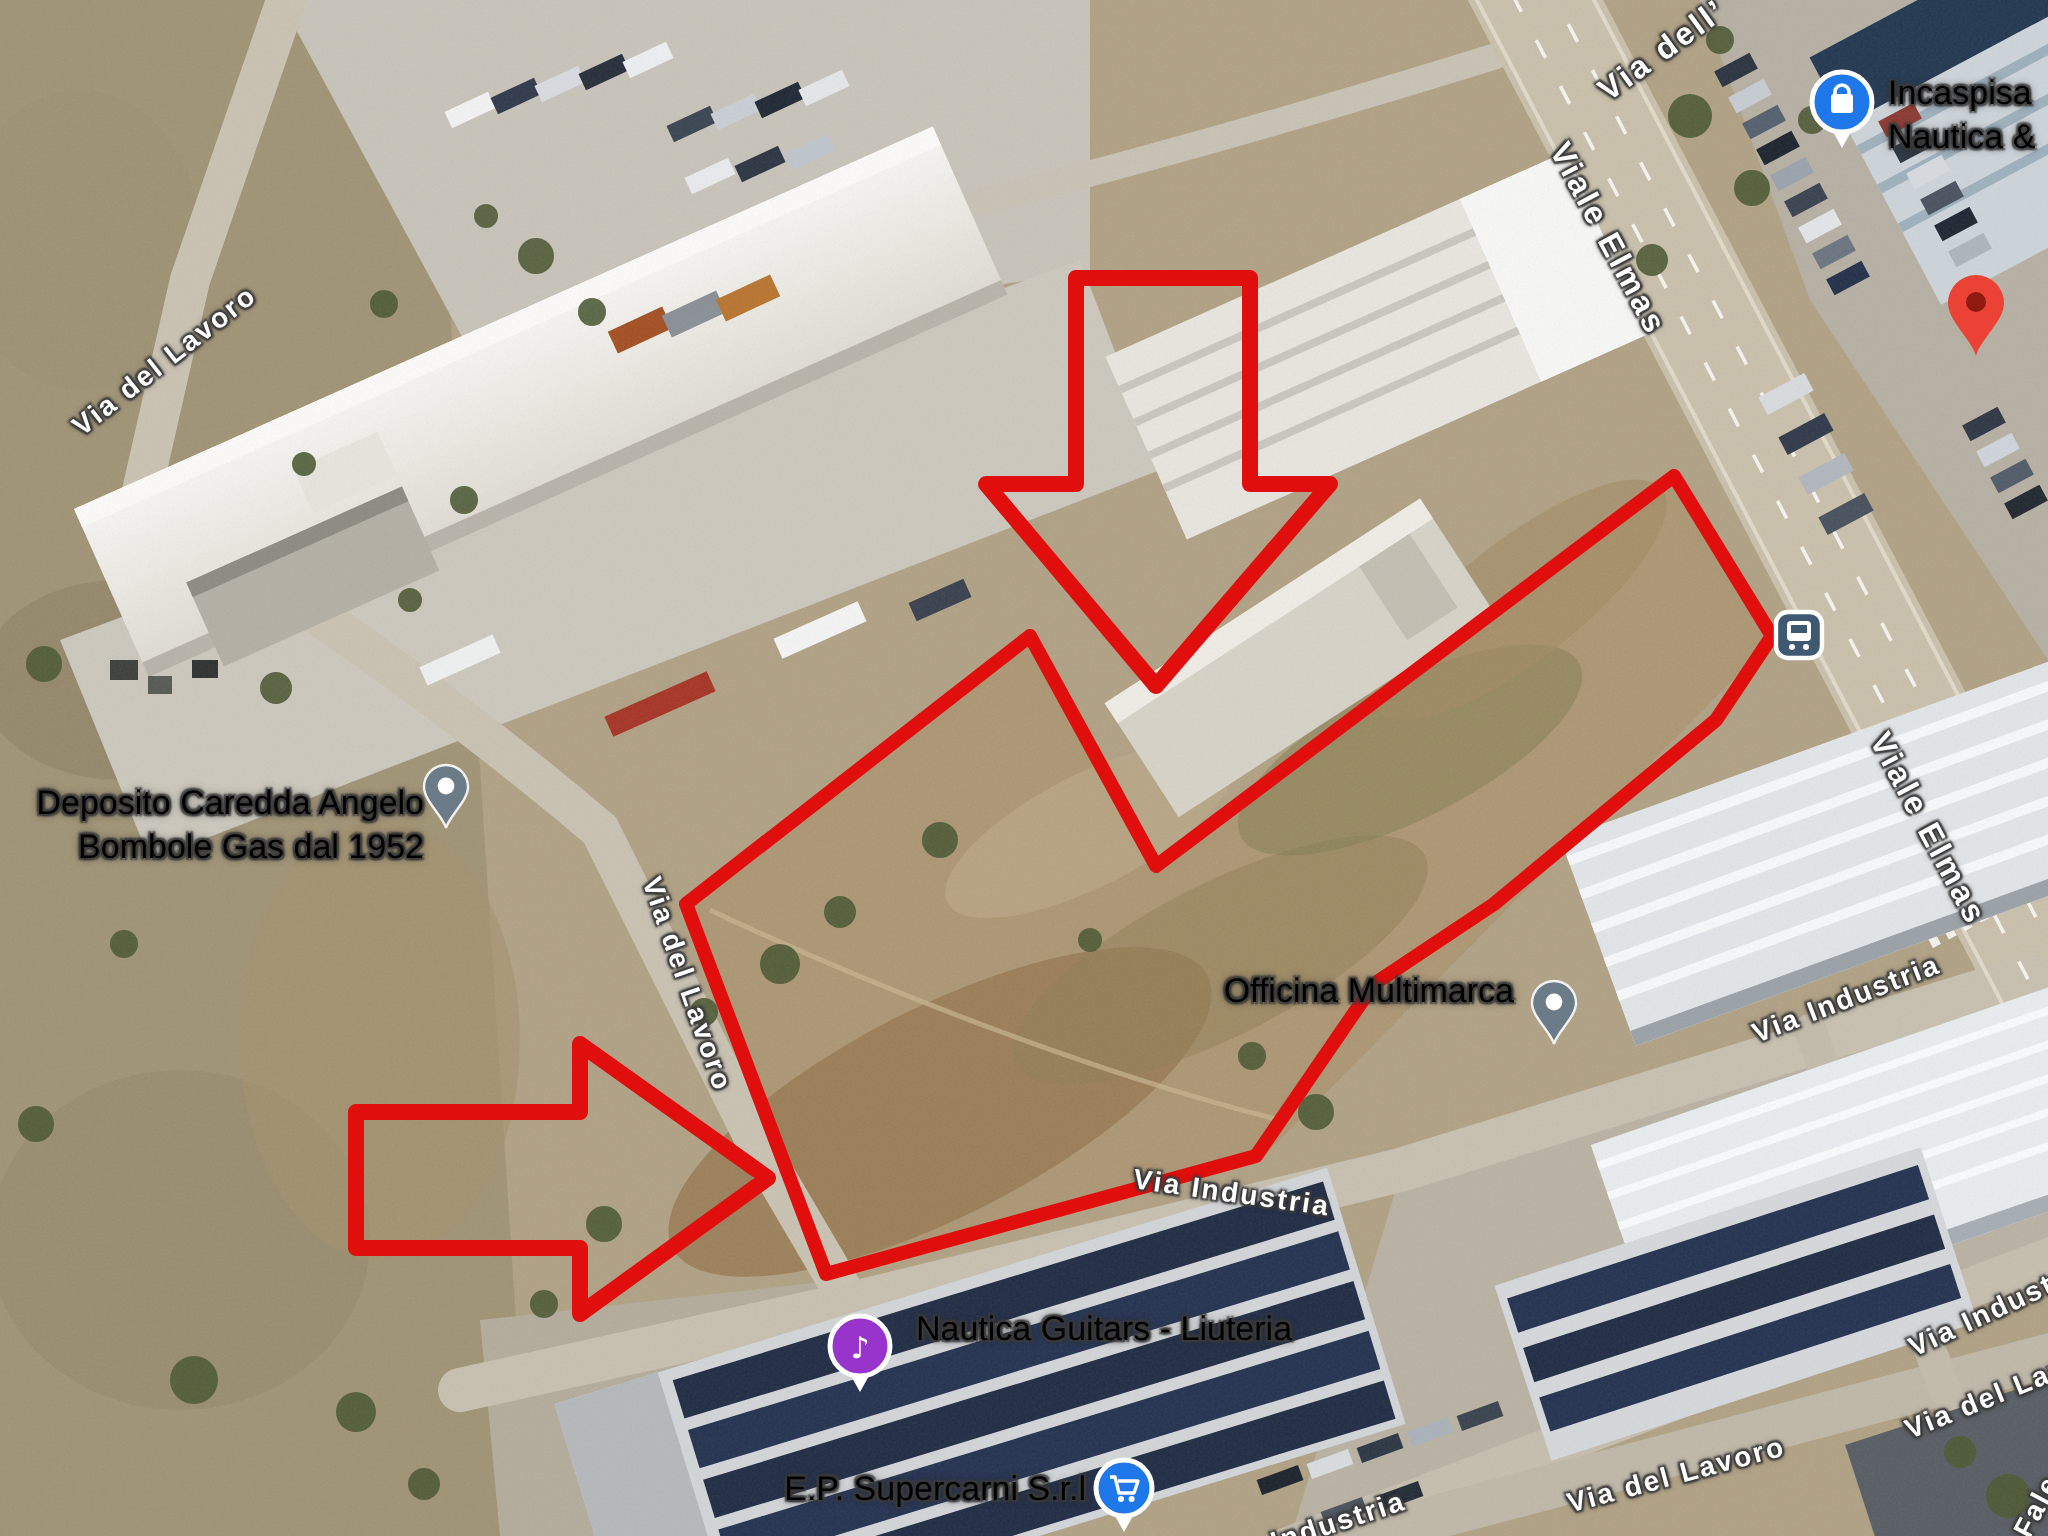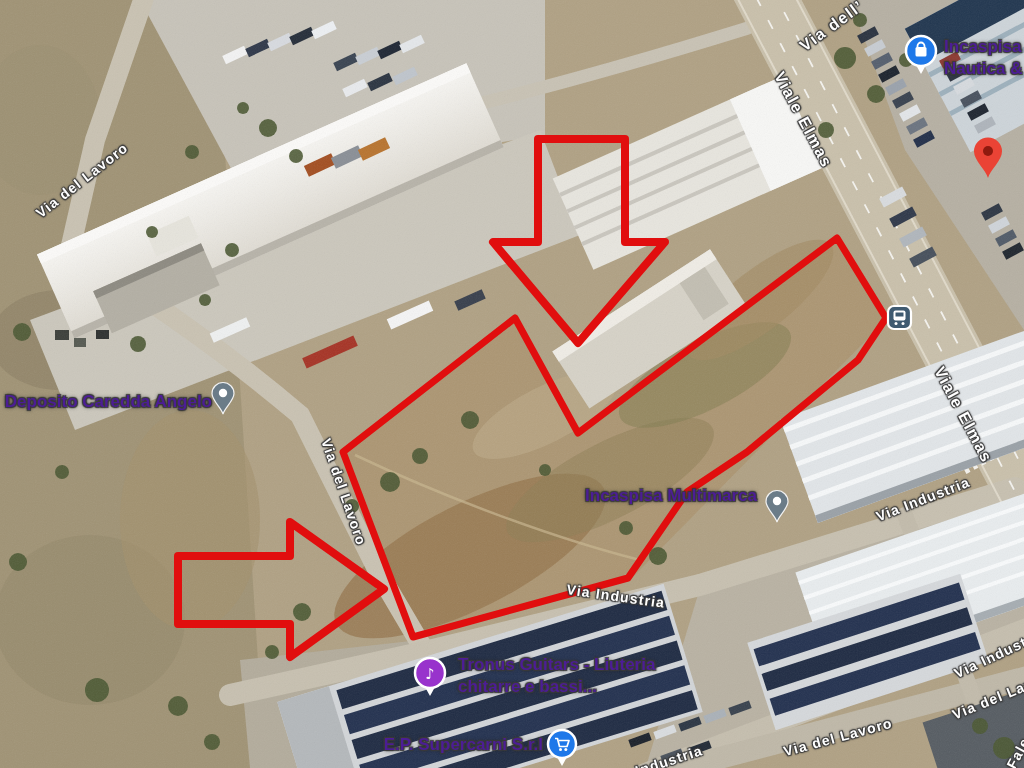--- a/index.html
+++ b/index.html
@@ -7,21 +7,21 @@
          font-family:"Liberation Sans",sans-serif;background:#b0a184;}
   .stage svg.layer{position:absolute;left:0;top:0;}
   .anno{pointer-events:none;}
   
   .st{position:absolute;white-space:nowrap;color:#fff;font-weight:700;font-size:14px;
       letter-spacing:1.2px;transform:translate(-50%,-50%) rotate(var(--r,0deg));
       text-shadow:-1px -1px 1px #3c3c3c,1px -1px 1px #3c3c3c,-1px 1px 1px #3c3c3c,
                   1px 1px 1px #3c3c3c,0 0 3px #2e2e2e;z-index:30;}
   .stlg{font-size:16px;letter-spacing:1.6px;}
   
-  .poi{position:absolute;color:#4c1d95;font-weight:700;font-size:17px;line-height:22px;
+  .poi{position:absolute;color:#000000;font-weight:400;font-size:17px;line-height:22px;
        white-space:nowrap;z-index:31;
        text-shadow:-1px -1px 1px #3a3a3a,1px -1px 1px #3a3a3a,-1px 1px 1px #3a3a3a,
                    1px 1px 1px #3a3a3a,0 0 4px #2b2b2b;}
   .poi .ln{display:block;}
   .ar{text-align:right;}
   .ico{position:absolute;z-index:32;}
 </style>
 </head>
 <body>
 
@@ -289,38 +289,38 @@
     <span class="ln">Incaspisa</span>
     <span class="ln">Nautica &amp;</span>
   </div>
 
   <svg class="ico" style="left:208px;top:378px;" width="30" height="40">
     <path d="M15,36 C13.5,30 4,22.5 4,15.5 a11,11 0 1 1 22,0 C26,22.5 16.5,30 15,36 Z" fill="#6b7c88" stroke="#f2f2f2" stroke-width="1.2"></path>
     <circle cx="15" cy="15" r="4.2" fill="#fff"></circle>
   </svg>
   <div class="poi ar" style="right:812px;top:380px;margin-top:11px;">
     <span class="ln">Deposito Caredda Angelo</span>
+    <span class="ln">Bombole Gas dal 1952</span>
   </div>
 
   <svg class="ico" style="left:762px;top:486px;" width="30" height="40">
     <path d="M15,36 C13.5,30 4,22.5 4,15.5 a11,11 0 1 1 22,0 C26,22.5 16.5,30 15,36 Z" fill="#6b7c88" stroke="#f2f2f2" stroke-width="1.2"></path>
     <circle cx="15" cy="15" r="4.2" fill="#fff"></circle>
   </svg>
   <div class="poi ar" style="right:267px;top:485px;">
-    <span class="ln">Incaspisa Multimarca</span>
+    <span class="ln">Officina Multimarca</span>
   </div>
 
   <svg class="ico" style="left:412px;top:656px;" width="36" height="44">
     <path d="M13,31 L23,31 L18,40 Z" fill="#fff"></path>
     <circle cx="18" cy="17" r="15" fill="#9833cc" stroke="#fff" stroke-width="2.5"></circle>
     <text x="18" y="23" text-anchor="middle" font-family="DejaVu Sans" font-size="15" fill="#fff">♪</text>
   </svg>
   <div class="poi" style="left:458px;top:654px;">
-    <span class="ln">Tronus Guitars - Liuteria</span>
-    <span class="ln">chitarre e bassi...</span>
+    <span class="ln">Nautica Guitars - Liuteria</span>
   </div>
 
   <div class="poi ar" style="right:481px;top:734px;text-align:center;">
     <span class="ln">E.P. Supercarni S.r.l</span>
   </div>
   <svg class="ico" style="left:545px;top:728px;" width="34" height="42">
     <path d="M12,29 L22,29 L17,38 Z" fill="#fff"></path>
     <circle cx="17" cy="16" r="14" fill="#1e78e9" stroke="#fff" stroke-width="2.5"></circle>
     <path d="M10,10.5 h2.5 l2,8 h7.5 l2,-6 h-10" stroke="#fff" stroke-width="1.7" fill="none" stroke-linejoin="round"></path>
     <circle cx="15.5" cy="21.5" r="1.5" fill="#fff"></circle>

